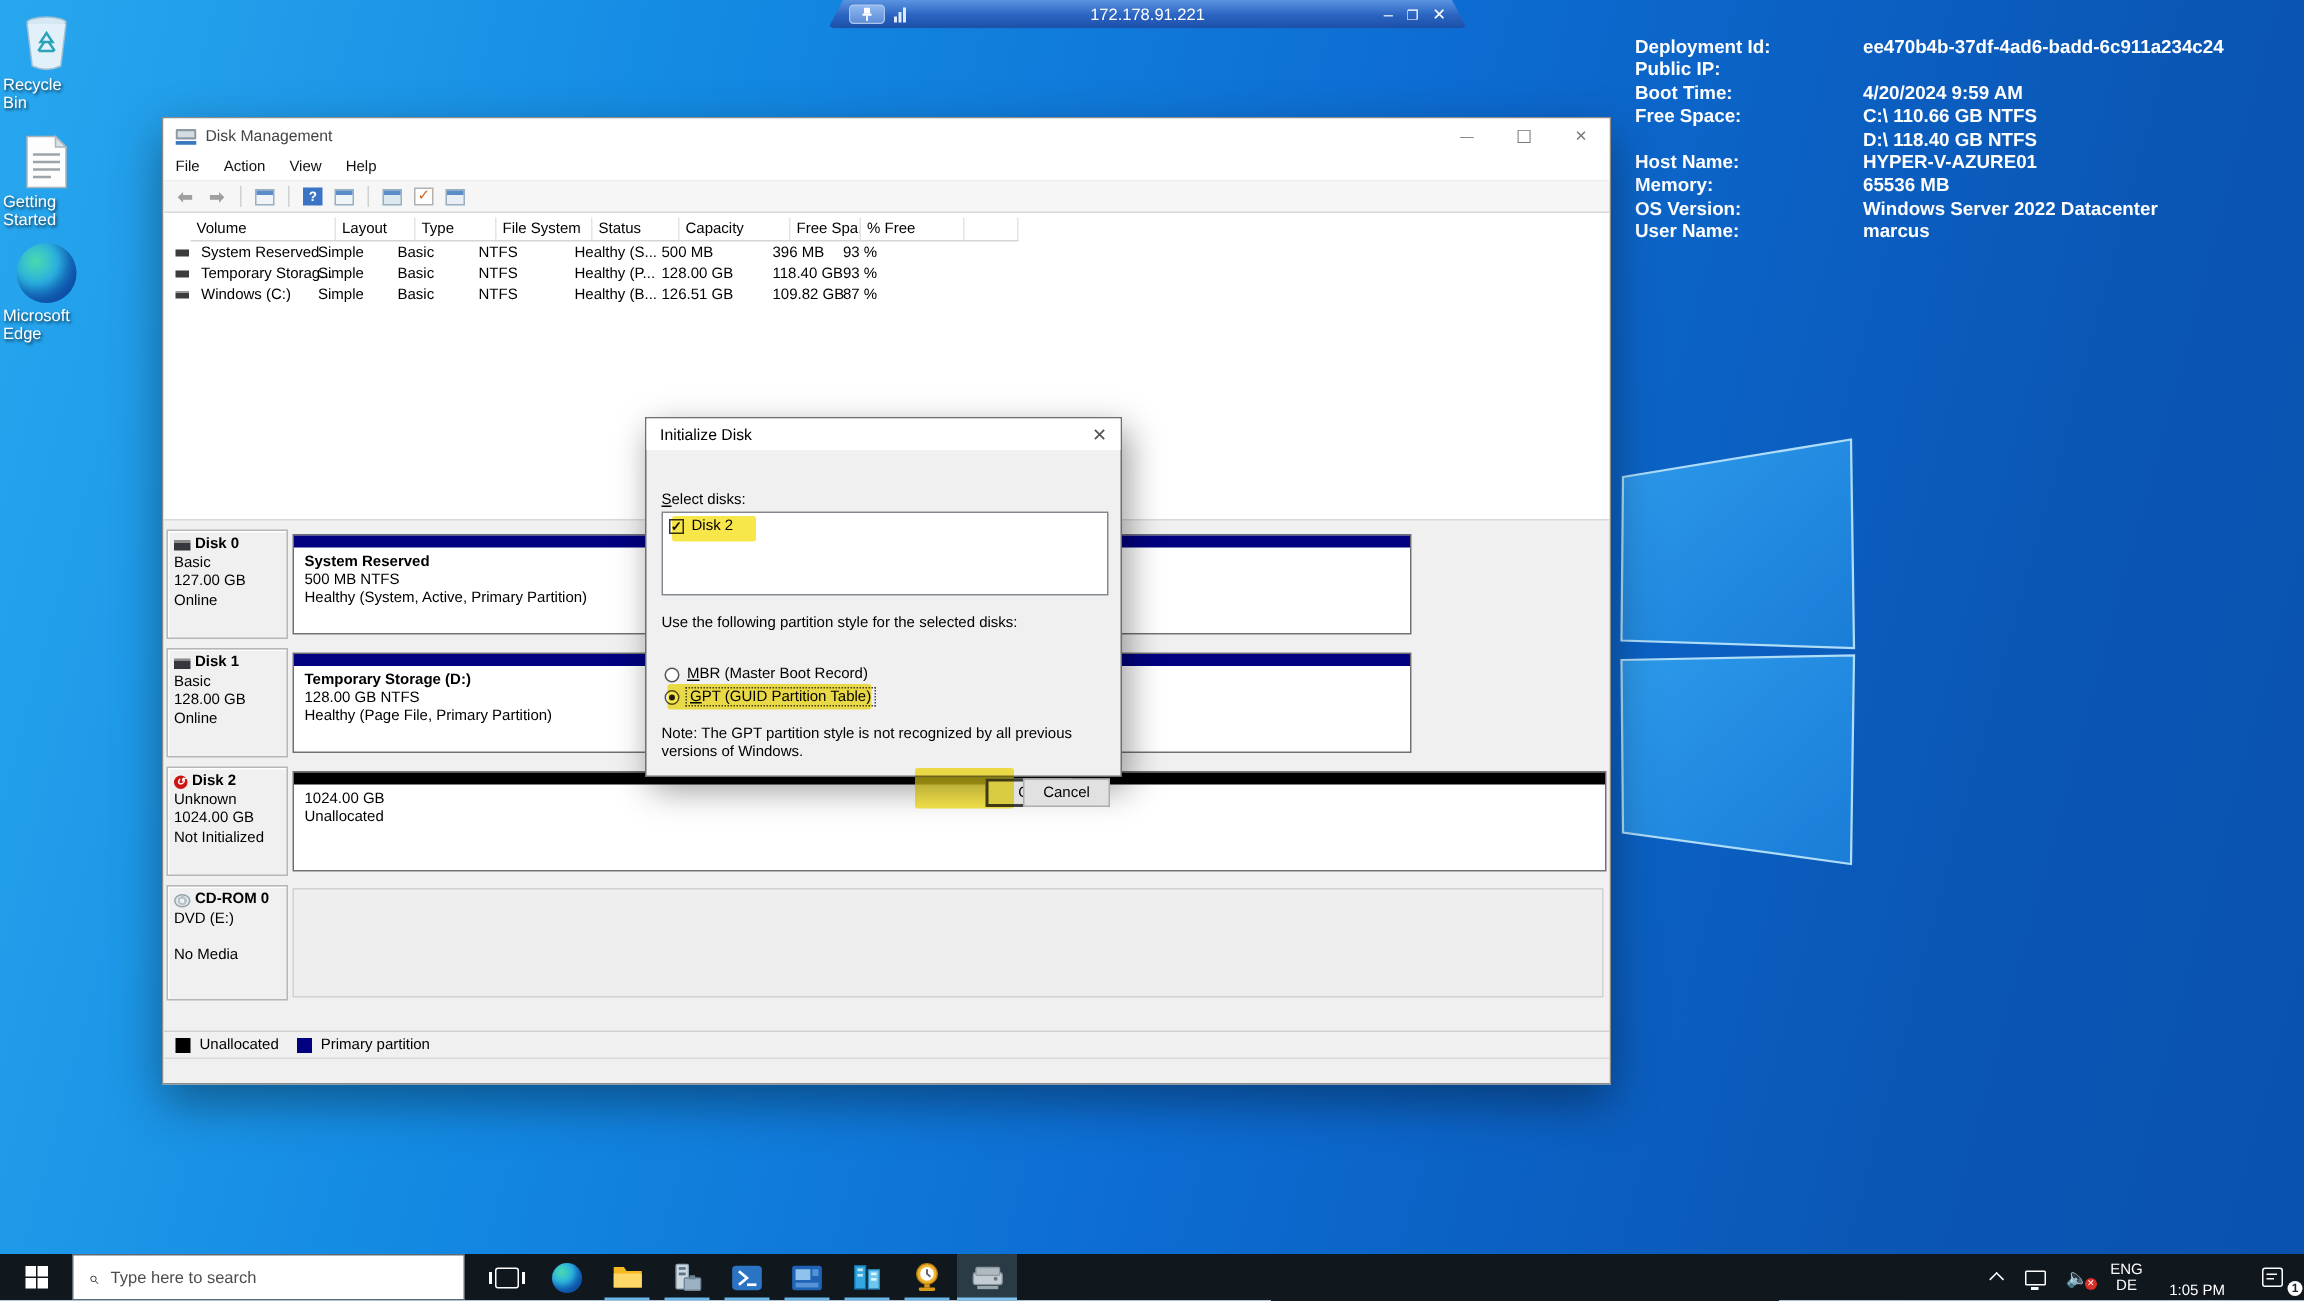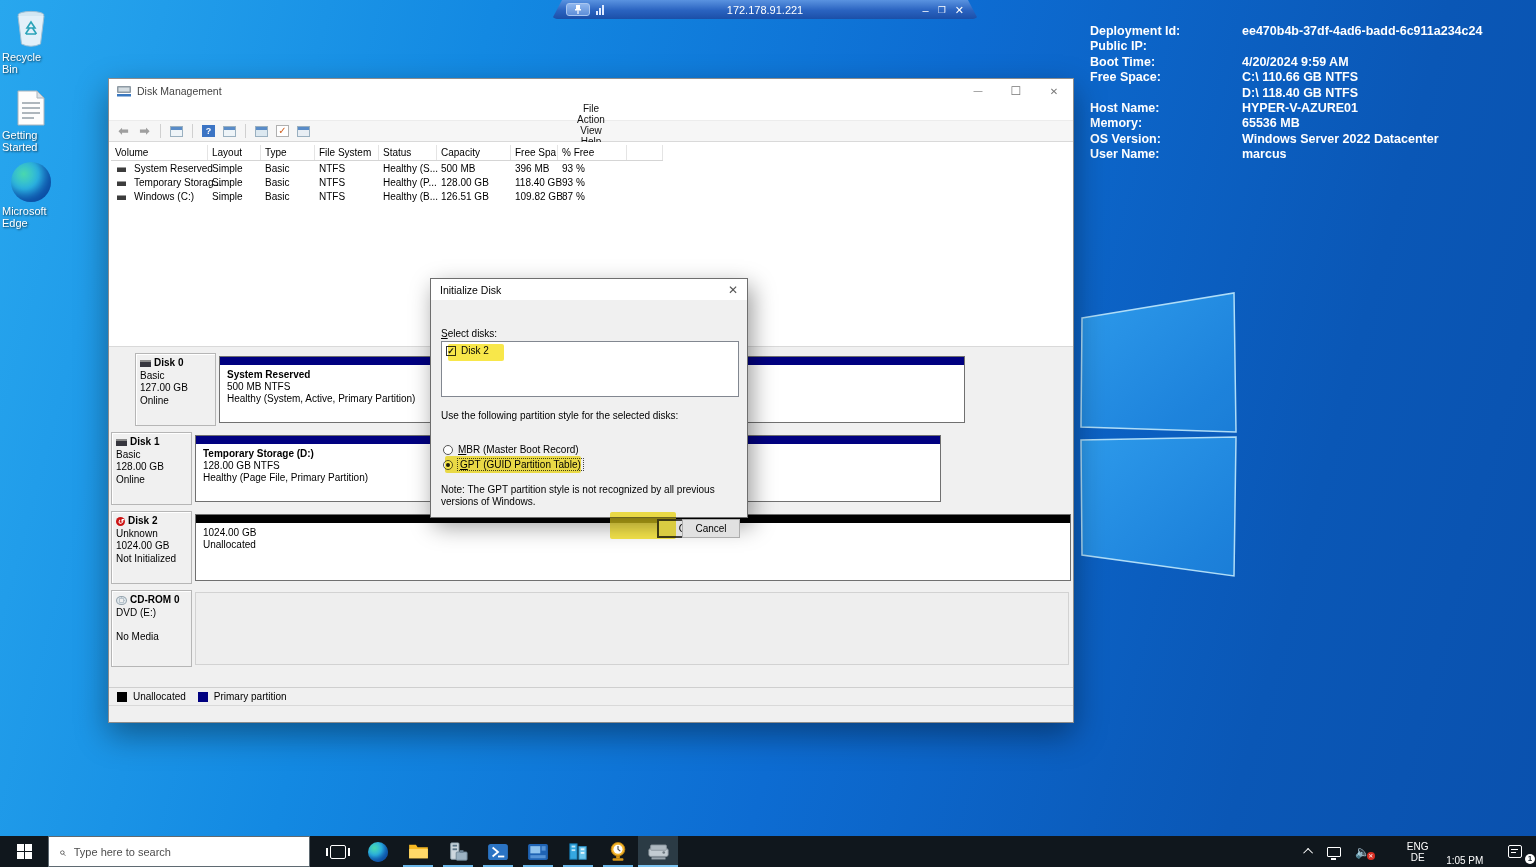--- a/index.html
+++ b/index.html
@@ -41,38 +41,38 @@
 
   
   .win { position:absolute; left:108px; top:78px; width:966px; height:645px; background:#fff;
     border:1px solid #8c8c8c; box-shadow:0 12px 30px rgba(0,0,0,.38); }
   .win-titlebar { height:24px; background:#fff; display:flex; align-items:center; padding-left:8px; }
   .win-title { font-size:10.5px; color:#444; margin-left:6px; }
   .win-controls { margin-left:auto; display:flex; }
   .win-controls span { width:38px; height:24px; display:flex; align-items:center; justify-content:center;
     color:#777; font-size:12px; }
   .menubar { height:18px; background:#fff; display:flex; align-items:center; font-size:10px; color:#111;
-    border-bottom:1px solid #ececec;flex-direction:column; }
+    border-bottom:1px solid #ececec; }
   .menubar span { padding:0 8px; }
   .toolbar { height:21px; background:#f6f6f6; border-bottom:1px solid #d9d9d9; display:flex;
     align-items:center; padding-left:6px; gap:4px; }
   .tb-sep { width:1px; height:14px; background:#d0d0d0; margin:0 3px; }
   .tb-btn { width:17px; height:16px; display:flex; align-items:center; justify-content:center; }
   .tb-arrow { font-size:12px; color:#9f9f9f; font-weight:bold; }
   .tb-ico { width:13px; height:11px; border:1px solid #9ab0c0; background:#eef4f8; position:relative; }
   .tb-ico::before { content:""; position:absolute; left:0; top:0; right:0; height:3px; background:#5a8cc8; }
   .tb-help { width:13px; height:12px; background:#3b74c4; color:#fff; font-size:9px; font-weight:bold;
     display:flex; align-items:center; justify-content:center; }
   .tb-check { width:13px; height:12px; border:1px solid #b0b0b0; background:#fff; color:#d06020;
     font-size:10px; line-height:10px; display:flex; align-items:center; justify-content:center; }
 
   
   .volpane { position:absolute; left:0; top:63px; width:964px; height:204px; background:#fff; }
   .voltable { position:absolute; left:2px; top:3px; }
-  .vhead { display:flex; height:16px; font-size:10px; color:#000; border-bottom:1px solid #d5d5d5; }
+  .vhead { display:flex; height:16px; font-size:10px; color:#000; border-bottom:1px solid #d5d5d5;margin-left:16px; }
   .vhead span { border-right:1px solid #e4e4e4; padding:2px 0 0 4px; overflow:hidden; white-space:nowrap; }
   .vrow { display:flex; height:14px; font-size:10px; color:#000; align-items:center; }
   .vrow span { padding-left:4px; overflow:visible; white-space:nowrap; }
   .c0{width:97px;} .c1{width:53px;} .c2{width:54px;} .c3{width:64px;} .c4{width:58px;}
   .c5{width:74px;} .c6{width:47px;} .c7{width:69px;} .c8{width:36px;}
   .vol-ico { display:inline-block; width:9px; height:5px; background:linear-gradient(#9a9a9a 0 1px,#3c3c3c 1px);
     margin:0 4px 0 2px; }
 
   .splitter { position:absolute; left:0; top:267px; width:964px; height:4px; background:#f0f0f0;
     border-top:1px solid #d9d9d9; }
@@ -147,21 +147,21 @@
   .tv-ico { width:16px; height:14px; border:1.5px solid #fff; border-radius:2px; position:relative; }
   .tv-ico::before,.tv-ico::after { content:""; position:absolute; top:2px; width:2px; height:8px; background:#fff; }
   .tv-ico::before { left:-5px; } .tv-ico::after { right:-5px; }
   .edge-sm { width:20px; height:20px; border-radius:50%;
     background:radial-gradient(circle at 32% 30%, #49d8ae 0%, #2cb4e2 38%, #1a80d6 66%, #0c58ba 100%);
     box-shadow:inset -3px -4px 5px rgba(6,50,130,.55); }
   .tray { margin-left:auto; display:flex; align-items:center; gap:0; }
   .tray-item { padding:0 7px; display:flex; align-items:center; justify-content:center; height:100%; position:relative; }
   .chev { width:7px; height:7px; border-left:1.6px solid #fff; border-top:1.6px solid #fff;
     transform:rotate(45deg) translateY(2px); }
-  .lang { font-size:10px; line-height:11px; text-align:center;margin-left:23px; }
+  .lang { font-size:10px; line-height:11px; text-align:center; }
   .clock { font-size:10px; line-height:11px; text-align:center;margin-top:28px; }
   .net-ico { width:14px; height:10px; border:1.5px solid #fff; border-radius:1px; position:relative; }
   .net-ico::after { content:""; position:absolute; left:3px; bottom:-4px; width:5px; height:2px; background:#fff; }
   .spk { position:relative; font-size:12px; }
   .spk .mute { position:absolute; right:-5px; bottom:-1px; width:8px; height:8px; background:#d93025;
     border-radius:50%; color:#fff; font-size:6px; line-height:8px; text-align:center; }
   .ac-ico { width:14px; height:13px; border:1.5px solid #fff; border-radius:2px; position:relative; }
   .ac-ico i { position:absolute; left:2px; height:1.5px; background:#fff; display:block; }
   .ac-badge { position:absolute; right:1px; bottom:3px; width:10px; height:10px; border-radius:50%;
     background:#fff; color:#16212a; font-size:8px; line-height:10px; text-align:center; font-weight:bold; }
@@ -374,21 +374,21 @@
             <span class="c6">109.82 GB</span>
           <span class="c7">87 %</span>
         </div>
       </div>
     </div>
 
     <div class="splitter"></div>
 
     <div class="diskpane">
 
-      <div class="disk-row" style="top:3px; height:75px;margin-left:24px;">
+      <div class="disk-row" style="top:3px; height:75px;">
         <div class="disk-label">
           <div class="nm">
               <i class="hd-ico"></i>
               <span>Disk 0</span>
             </div>
           <div>Basic</div>
           <div>127.00 GB</div>
           <div>Online</div>
         </div>
         <div class="disk-graph" style="left:84px; width:746px;">

